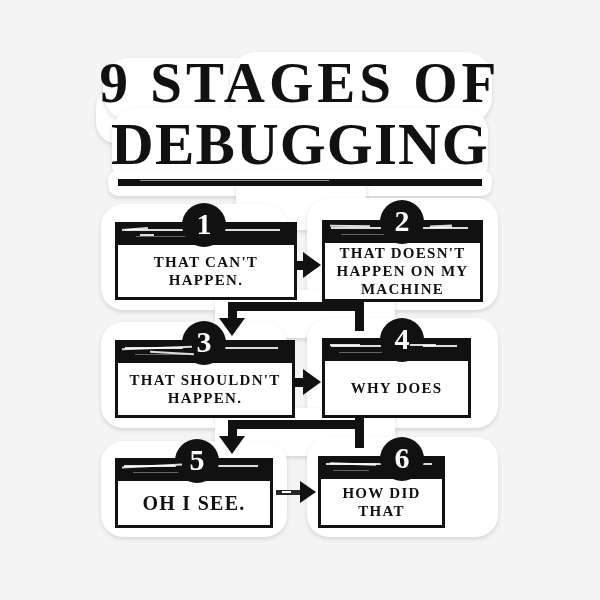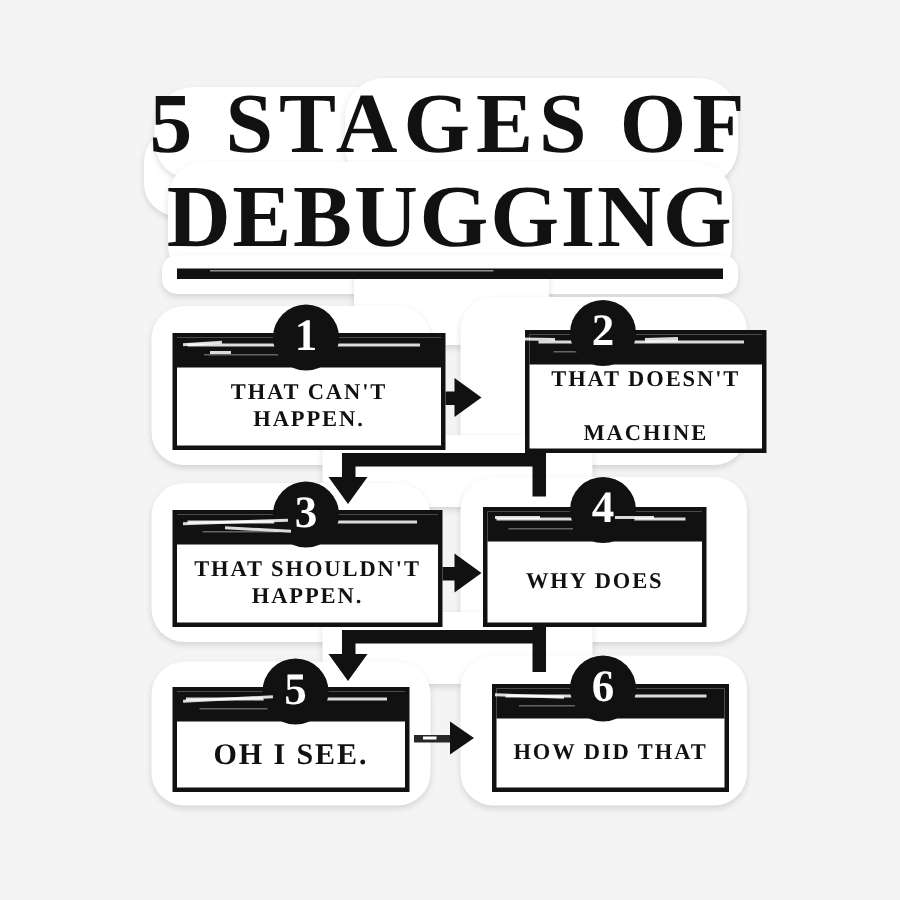--- a/index.html
+++ b/index.html
@@ -77,25 +77,25 @@
   }
   .box-text{
     color:#111111;font-family:"Liberation Serif", serif;
     font-size:15px;font-weight:600;letter-spacing:.085em;
     line-height:1.22;font-variant:small-caps;
     text-transform:uppercase;
   }
   .box-text .lrg{font-size:20px;}
 
   .b1{left:115px;top:222px;width:182px;height:78px;}
-  .b2{left:322px;top:220px;width:161px;height:82px;margin-left:28px;}
+  .b2{left:322px;top:220px;width:161px;height:82px;}
   .b3{left:115px;top:340px;width:180px;height:78px;}
   .b4{left:322px;top:338px;width:149px;height:80px;}
   .b5{left:115px;top:458px;width:158px;height:70px;}
-  .b6{left:328px;top:456px;width:158px;height:72px;}
+  .b6{left:318px;top:456px;width:127px;height:72px;}
 
   
   .disc{
     position:absolute;width:44px;height:44px;border-radius:50%;
     background:#111111;color:#ffffff;
     display:flex;align-items:center;justify-content:center;
     font-family:"Liberation Serif", serif;
     font-size:30px;font-weight:700;line-height:1;
     padding-bottom:2px;box-sizing:border-box;
   }
@@ -172,21 +172,21 @@
   <div class="row-backing sticker-shadow rb-1"></div>
   <div class="row-backing sticker-shadow rb-2"></div>
   <div class="row-backing sticker-shadow rb-mid-a"></div>
   <div class="row-backing sticker-shadow rb-3"></div>
   <div class="row-backing sticker-shadow rb-4"></div>
   <div class="row-backing sticker-shadow rb-mid-b"></div>
   <div class="row-backing sticker-shadow rb-5"></div>
   <div class="row-backing sticker-shadow rb-6"></div>
 
   <div class="title-block">
-    <span class="title-line title-line-1">5 STAGES OF</span>
+    <span class="title-line title-line-1">9 STAGES OF</span>
     <span class="title-line title-line-2">DEBUGGING</span>
   </div>
   <div class="title-rule"></div>
 
   <div class="seg a12-shaft"></div>
   <div class="a12-head"></div>
 
   <div class="seg a23-v1"></div>
   <div class="seg a23-h"></div>
   <div class="seg a23-v2"></div>
@@ -212,21 +212,21 @@
         <span>HAPPEN.</span>
       </div>
     </div>
   </div>
 
   <div class="box b2">
     <div class="box-head"></div>
     <div class="box-body">
       <div class="box-text">
         <span>THAT DOESN'T</span><br>
-        <br>
+        <span>HAPPEN ON MY</span><br>
         <span>MACHINE</span>
       </div>
     </div>
   </div>
 
   <div class="box b3">
     <div class="box-head"></div>
     <div class="box-body">
       <div class="box-text">
         <span>THAT SHOULDN'T</span><br>

